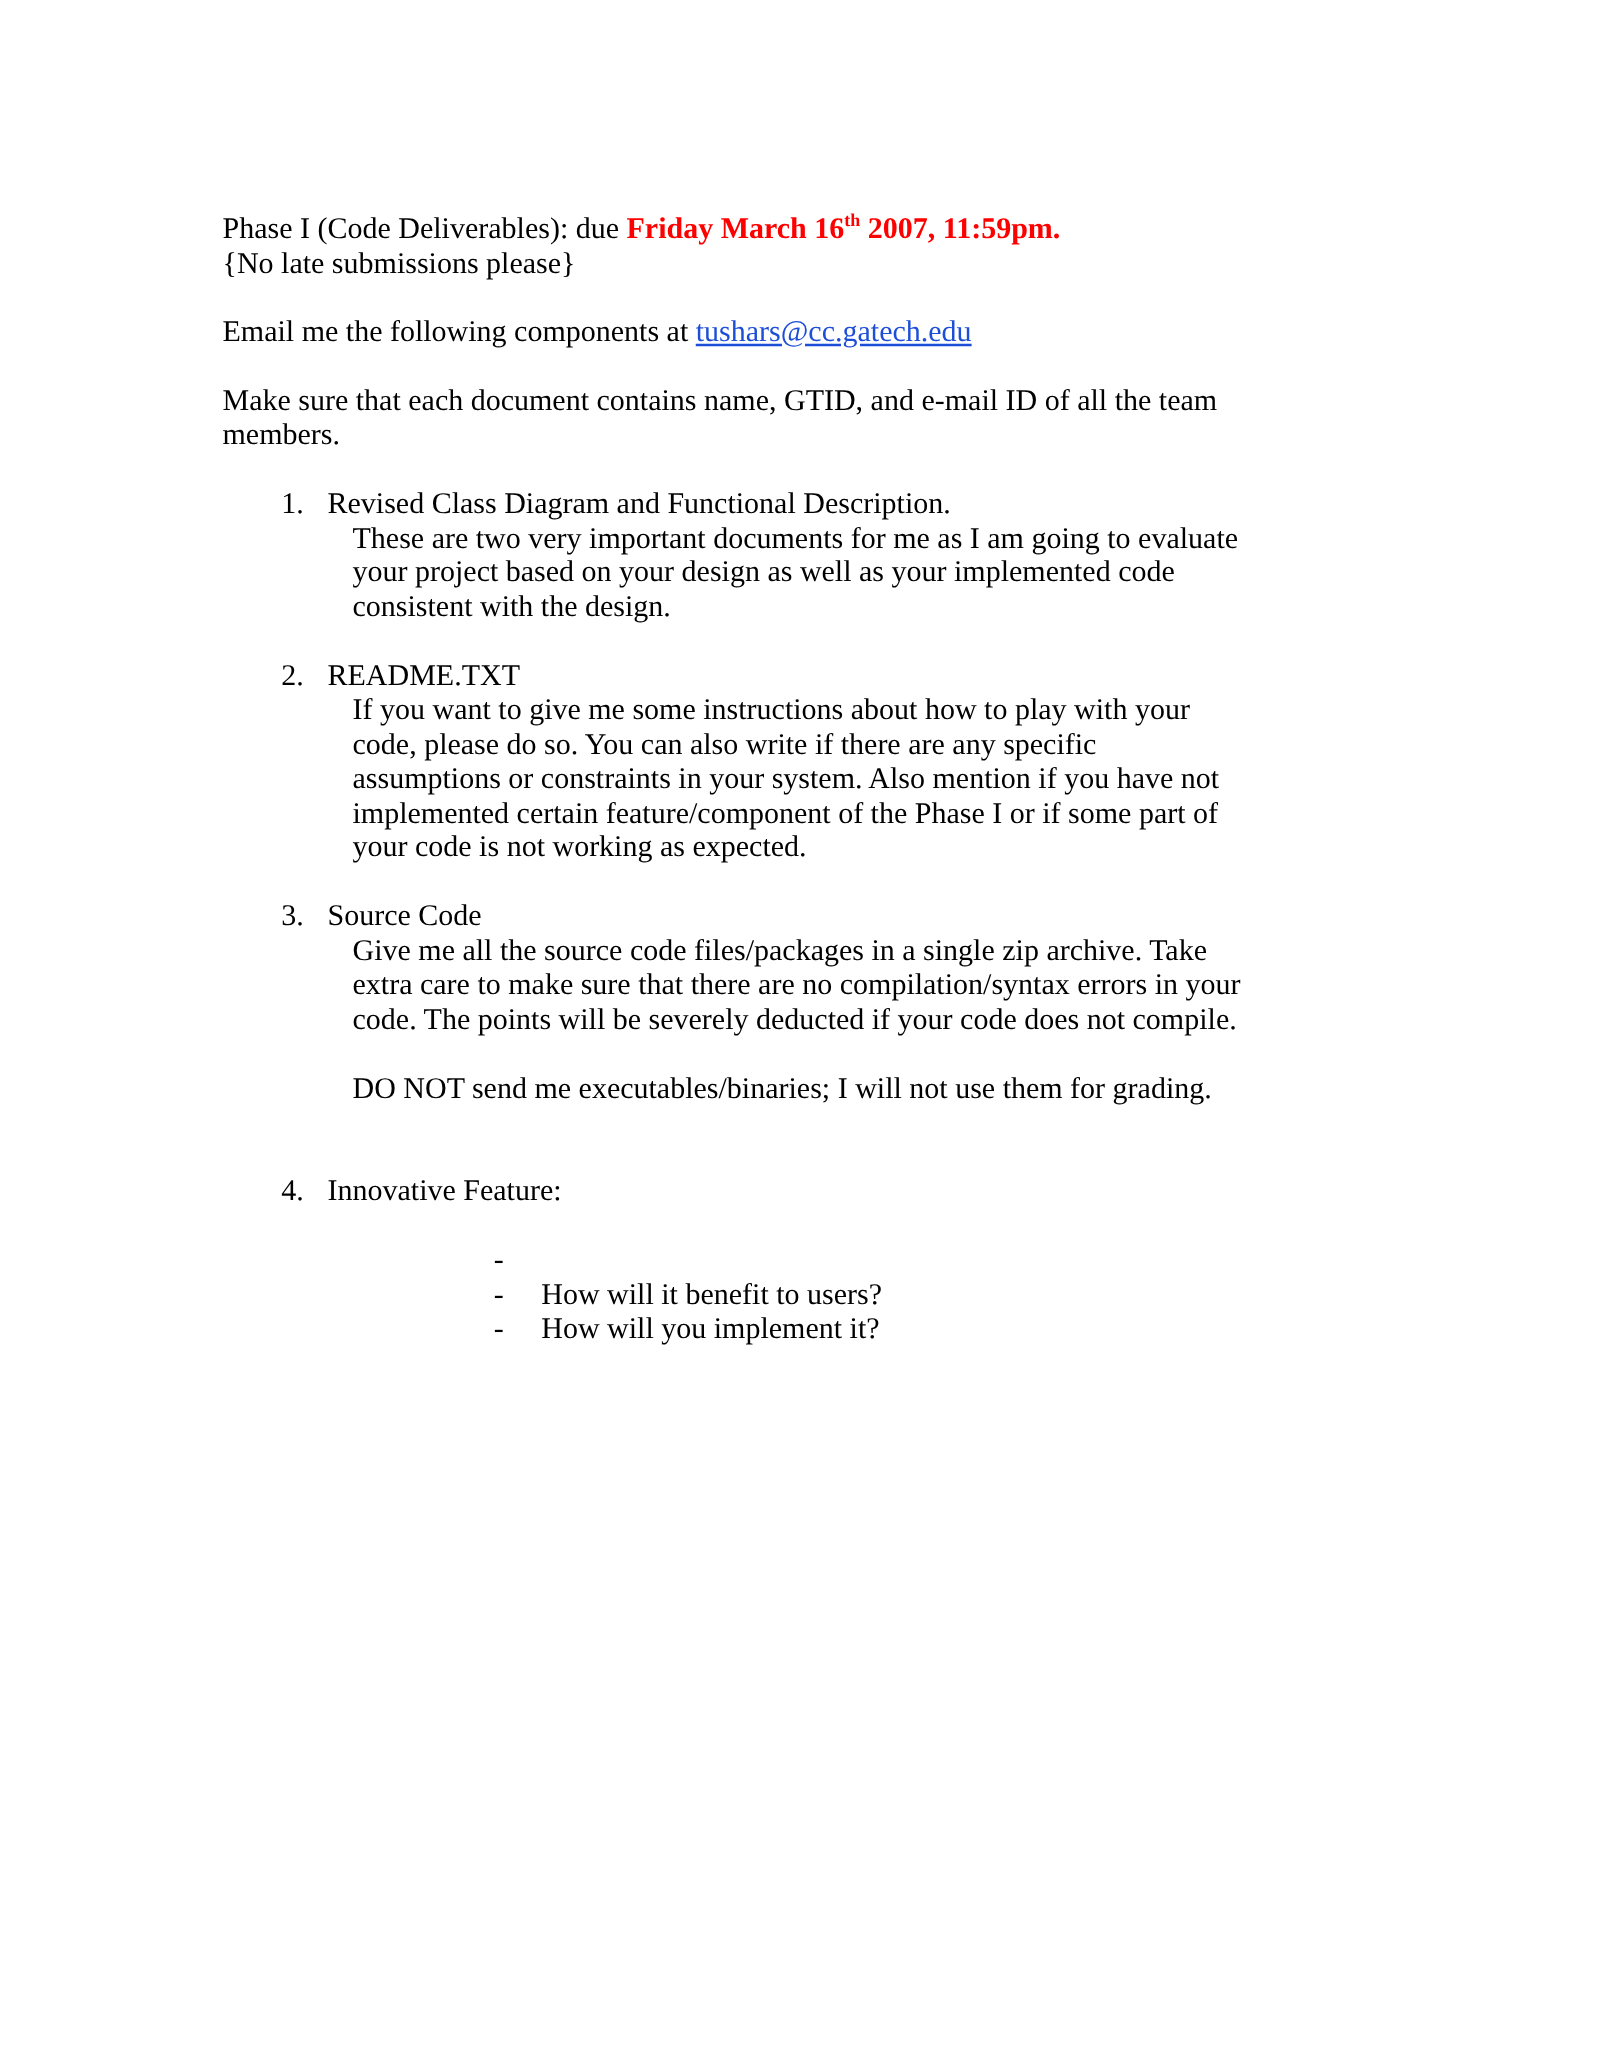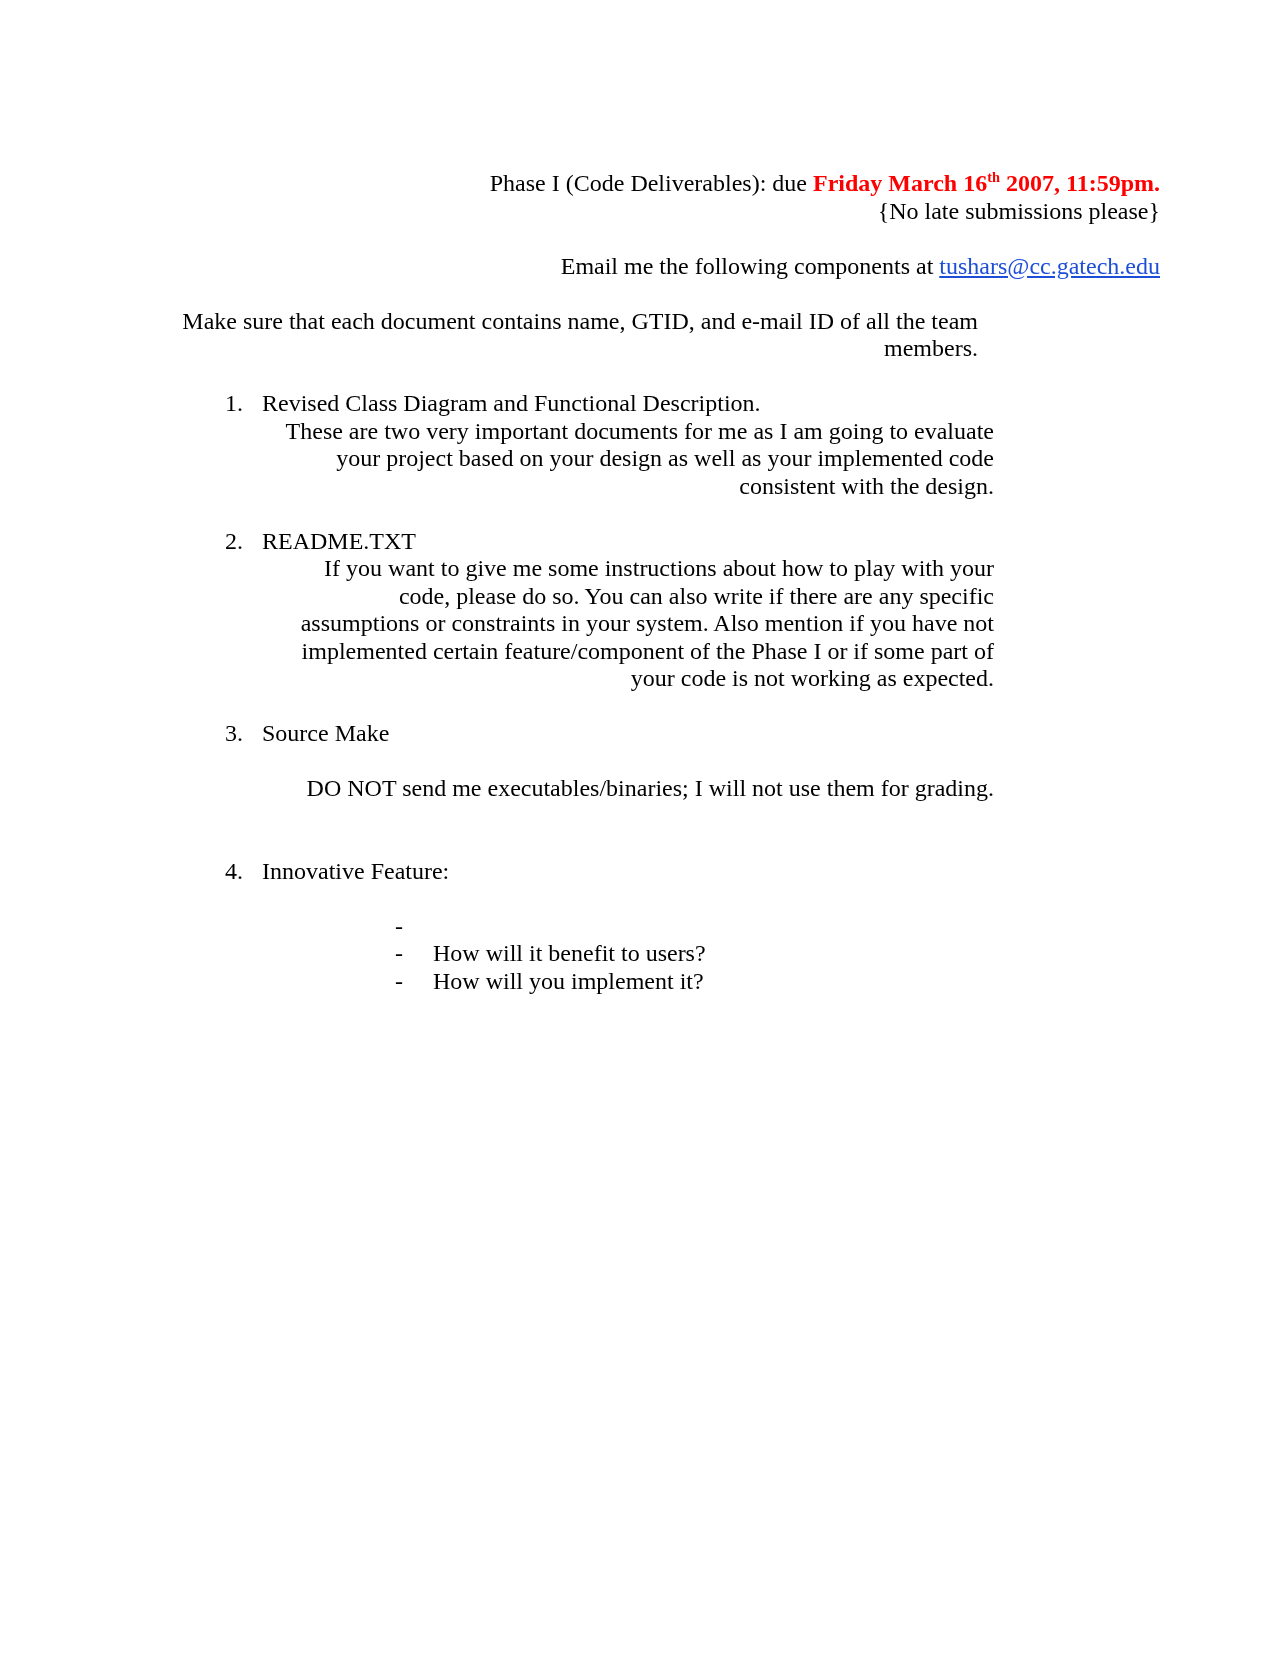--- a/index.html
+++ b/index.html
@@ -7,21 +7,21 @@
     width: 1280px;
     height: 1656px;
     background: #ffffff;
     color: #000000;
     font-family: "Liberation Serif", "DejaVu Serif", serif;
     font-size: 24px;
     line-height: 27.5px;
     overflow: hidden;
   }
   .page { padding: 170px 120px 0 178px; }
-  p { margin: 0; text-align: right; }
+  p { margin: 0; }
   .blank { height: 27.5px; }
   .due { color: #ff0000; font-weight: bold; }
   .due sup { font-size: 0.6em; line-height: 0; vertical-align: super; }
   a.email { color: #1d4ed8; cursor: pointer; }
   .intro { max-width: 800px; }
   .item-title-row { display: flex; padding-left: 47px; }
   .item-num { flex: 0 0 37px; width: 37px; }
   .item-para { margin-left: 104px; max-width: 712px; }
   .bullet-row { display: flex; padding-left: 217px; }
   .bullet-dash { flex: 0 0 38px; width: 38px; }
@@ -56,22 +56,23 @@
   <div class="item-title-row">
     <span class="item-num">2.</span>
     <span>README.TXT</span>
   </div>
   <p class="item-para">If you want to give me some instructions about how to play with your code, please do so. You can also write if there are any specific assumptions or constraints in your system. Also mention if you have not implemented certain feature/component of the Phase I or if some part of your code is not working as expected.</p>
 
   <div class="blank"></div>
 
   <div class="item-title-row">
     <span class="item-num">3.</span>
-    <span>Source Make</span>
+    <span>Source Code</span>
   </div>
+  <p class="item-para">Give me all the source code files/packages in a single zip archive. Take extra care to make sure that there are no compilation/syntax errors in your code. The points will be severely deducted if your code does not compile.</p>
   <div class="blank"></div>
   <p class="item-para">DO NOT send me executables/binaries; I will not use them for grading.</p>
   <div class="blank"></div>
 
   <div class="blank"></div>
 
   <div class="item-title-row">
     <span class="item-num">4.</span>
     <span>Innovative Feature:</span>
   </div>

